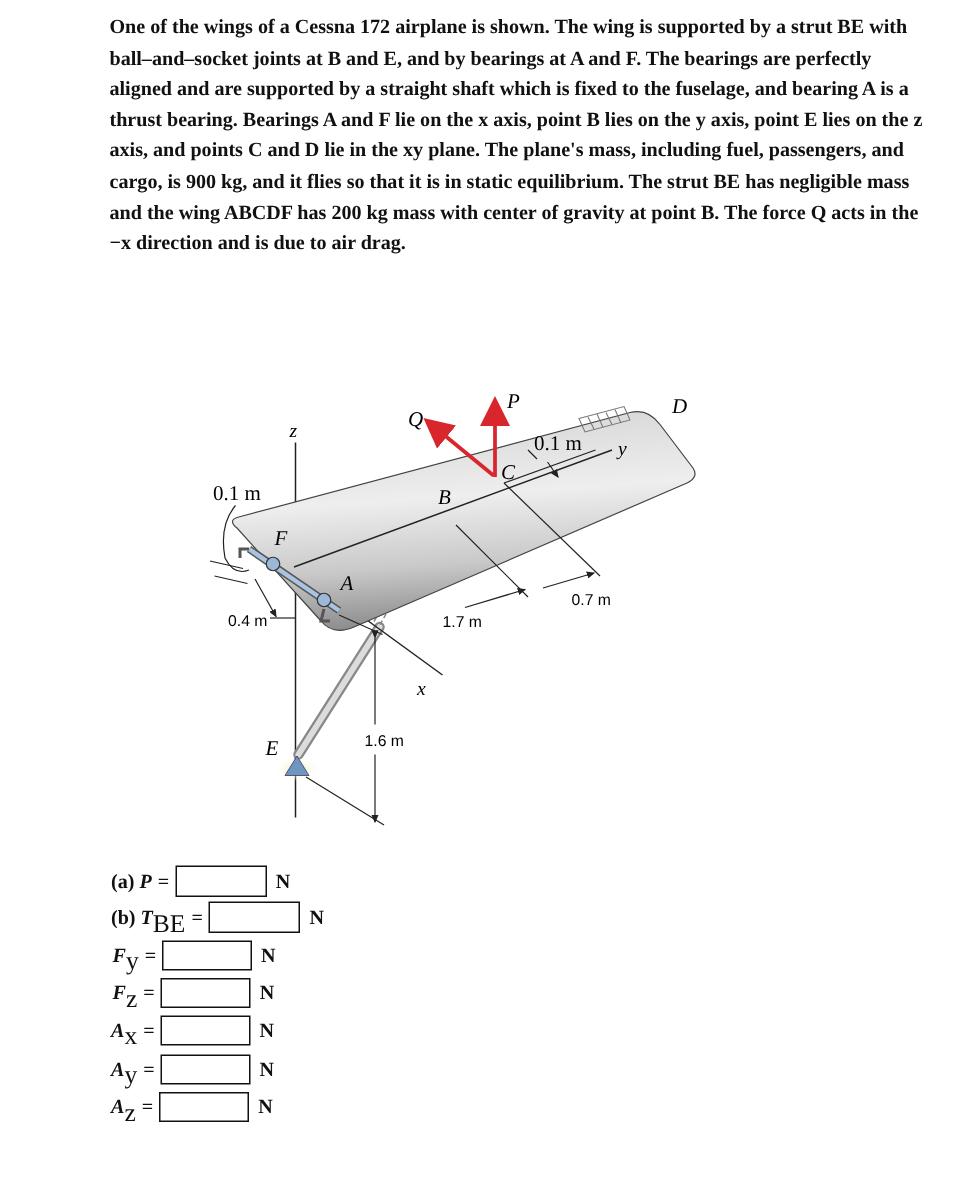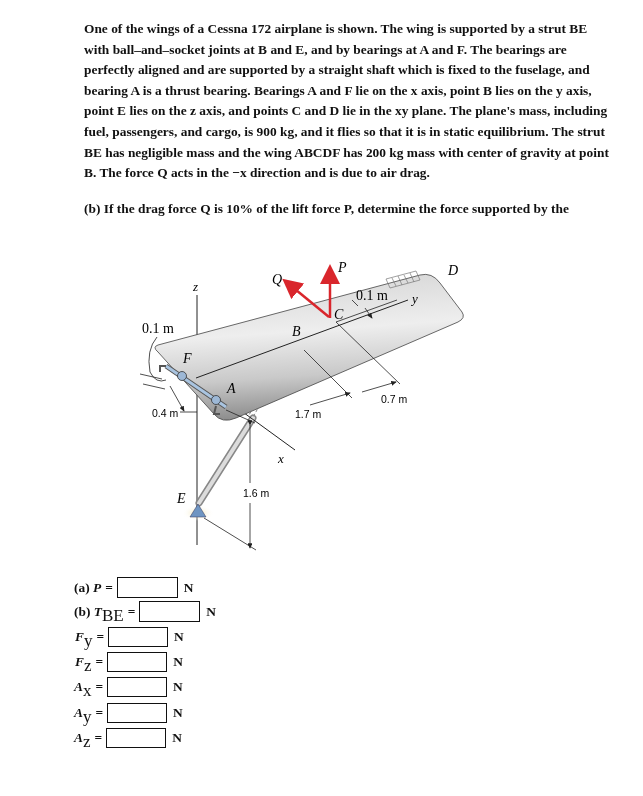--- a/index.html
+++ b/index.html
@@ -1,39 +1,38 @@
 <!DOCTYPE html>
 <html><head>
 <meta charset="utf-8">
 <style>
   html, body { margin: 0; padding: 0; background: #ffffff; }
   body { width: 643px; height: 796px; position: relative; overflow: hidden;
          font-family: "Liberation Serif", "DejaVu Serif", serif; color: #111; }
   .problem { position: absolute; left: 69px; top: 4px; width: 556px;
              font-size: 13.4px; font-weight: bold; line-height: 20.6px; }
-  .problem p { margin: 15px; }
+  .problem p { margin: 4px; }
   .figure { position: absolute; left: 0; top: 250px; width: 643px; height: 320px; }
   .answers { position: absolute; left: 0; top: 0; width: 643px; height: 796px; pointer-events: none; }
   .row { position: absolute; display: flex; align-items: center; font-size: 13.4px; pointer-events: auto; }
   .row .lbl { font-weight: bold; white-space: pre; }
   .row .lbl i { font-style: italic; }
   .row .sub { font-weight: normal; font-size: 17px; position: relative; top: 4px; }
   .row .eq { margin: 0 4px; }
   .row input { width: 57px; height: 17px; border: 1px solid #111; border-radius: 0;
                padding: 0; margin: 0; font-size: 12px; background: #fff; box-sizing: border-box; }
   .row .unit { font-weight: bold; margin-left: 6px; }
   svg text { font-family: "Liberation Serif", serif; }
   svg .sans { font-family: "Liberation Sans", sans-serif; font-size: 10.5px; }
 </style>
 </head>
 <body>
 
 <div class="problem">
   <p>One of the wings of a Cessna 172 airplane is shown. The wing is supported by a strut BE with ball–and–socket joints at B and E, and by bearings at A and F. The bearings are perfectly aligned and are supported by a straight shaft which is fixed to the fuselage, and bearing A is a thrust bearing. Bearings A and F lie on the x axis, point B lies on the y axis, point E lies on the z axis, and points C and D lie in the xy plane. The plane's mass, including fuel, passengers, and cargo, is 900 kg, and it flies so that it is in static equilibrium. The strut BE has negligible mass and the wing ABCDF has 200 kg mass with center of gravity at point B. The force Q acts in the −x direction and is due to air drag.</p>
-  <p>(b) If the drag force Q is 10% of the lift force P, determine the force supported by the</p>
 </div>
 
 <div class="figure">
   <svg width="643" height="320" viewBox="0 250 643 320" xmlns="http://www.w3.org/2000/svg">
     <defs>
       <linearGradient id="wingGrad" x1="0" y1="0" x2="0.15" y2="1">
         <stop offset="0" stop-color="#d2d2d2"></stop>
         <stop offset="0.45" stop-color="#eeeeee"></stop>
         <stop offset="0.75" stop-color="#c9c9c9"></stop>
         <stop offset="1" stop-color="#8f8f8f"></stop>

